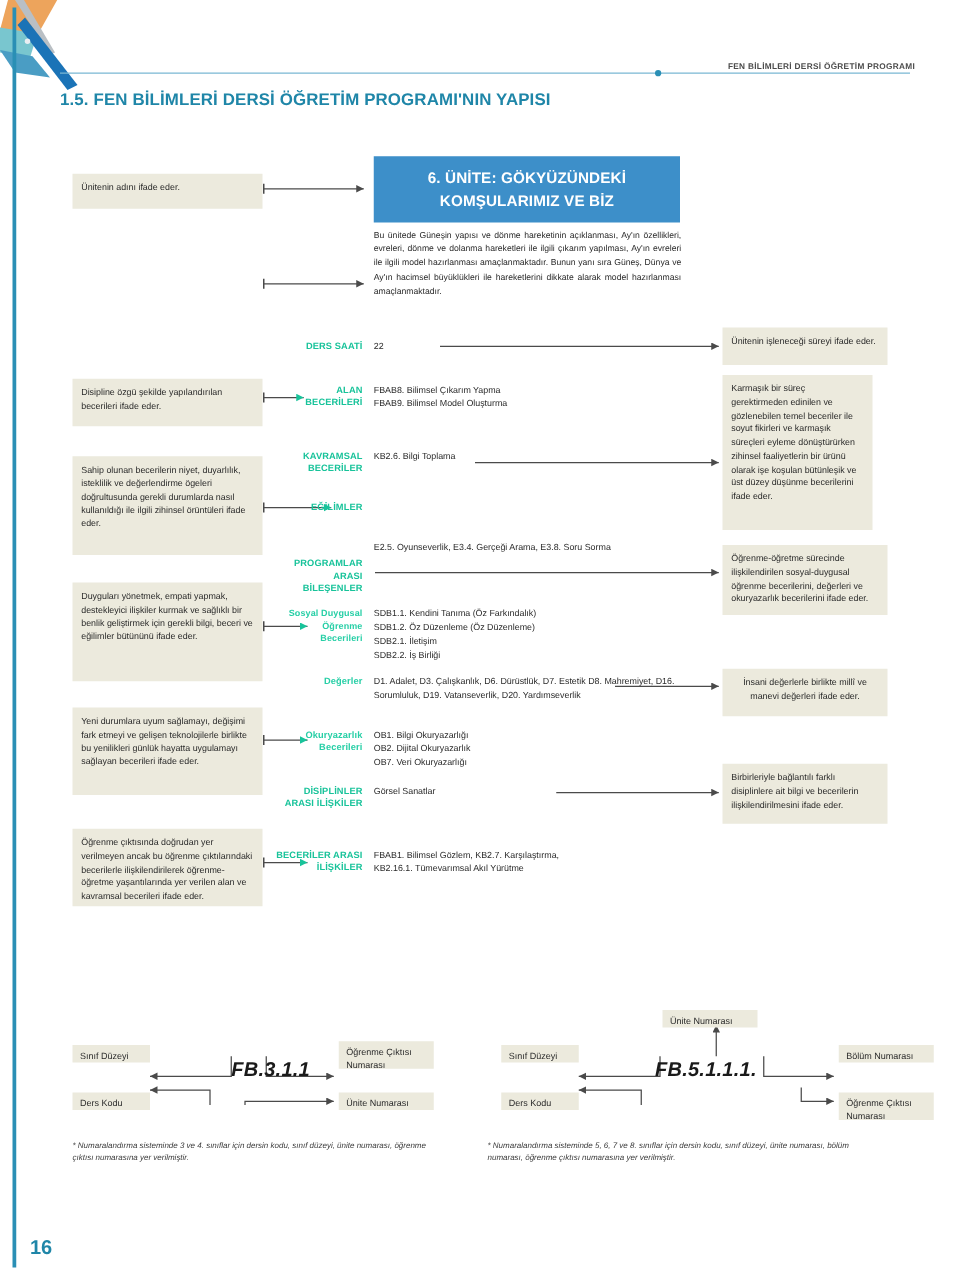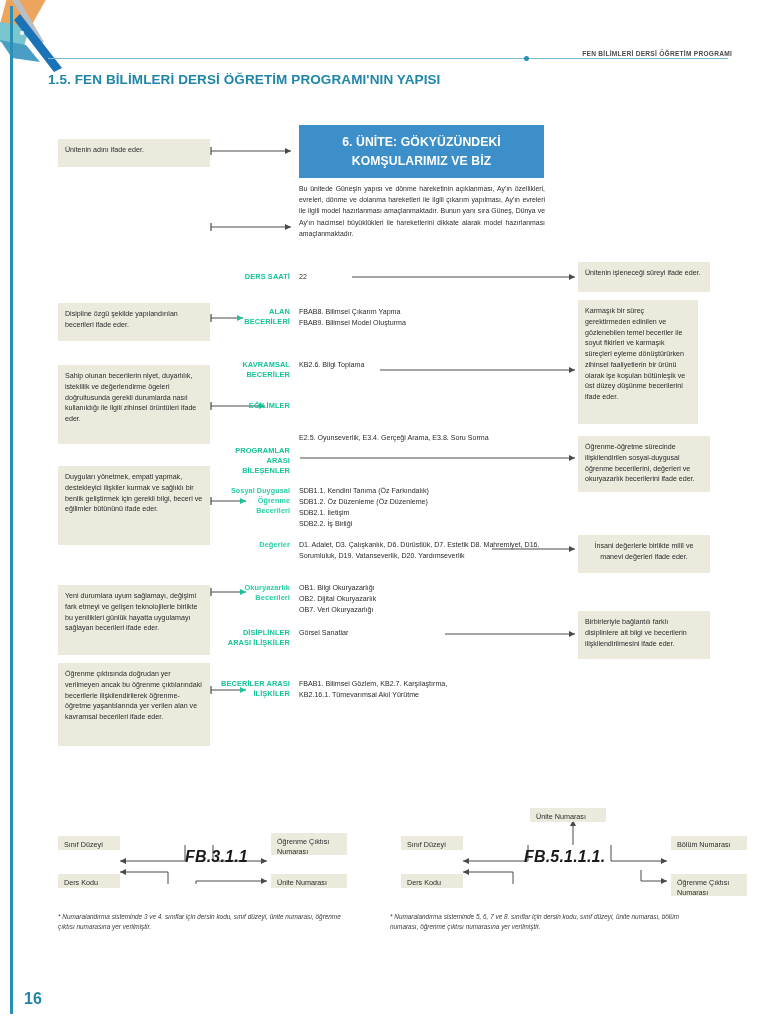--- a/index.html
+++ b/index.html
@@ -168,22 +168,22 @@
   <div class="unit-banner">
     <span>6. ÜNİTE: GÖKYÜZÜNDEKİ</span>
     <span>KOMŞULARIMIZ VE BİZ</span>
   </div>
   <div class="unit-desc">Bu ünitede Güneşin yapısı ve dönme hareketinin açıklanması, Ay'ın özellikleri, evreleri, dönme ve dolanma hareketleri ile ilgili çıkarım yapılması, Ay'ın evreleri ile ilgili model hazırlanması amaçlanmaktadır. Bunun yanı sıra Güneş, Dünya ve Ay'ın hacimsel büyüklükleri ile hareketlerini dikkate alarak model hazırlanması amaçlanmaktadır.</div>
 
   <div class="note" style="left:58px;top:139px;width:152px;height:28px;">Ünitenin adını ifade eder.</div>
   <div class="note" style="left:58px;top:303px;width:152px;height:38px;">Disipline özgü şekilde yapılandırılan becerileri ifade eder.</div>
   <div class="note" style="left:58px;top:365px;width:152px;height:79px;">Sahip olunan becerilerin niyet, duyarlılık, isteklilik ve değerlendirme ögeleri doğrultusunda gerekli durumlarda nasıl kullanıldığı ile ilgili zihinsel örüntüleri ifade eder.</div>
   <div class="note" style="left:58px;top:466px;width:152px;height:79px;">Duyguları yönetmek, empati yapmak, destekleyici ilişkiler kurmak ve sağlıklı bir benlik geliştirmek için gerekli bilgi, beceri ve eğilimler bütününü ifade eder.</div>
-  <div class="note" style="left:58px;top:566px;width:152px;height:70px;margin-top:19px;">Yeni durumlara uyum sağlamayı, değişimi fark etmeyi ve gelişen teknolojilerle birlikte bu yenilikleri günlük hayatta uygulamayı sağlayan becerileri ifade eder.</div>
-  <div class="note" style="left:58px;top:663px;width:152px;height:83px;">Öğrenme çıktısında doğrudan yer verilmeyen ancak bu öğrenme çıktılarındaki becerilerle ilişkilendirilerek öğrenme-öğretme yaşantılarında yer verilen alan ve kavramsal becerileri ifade eder.</div>
+  <div class="note" style="left:58px;top:566px;width:152px;height:70px;">Yeni durumlara uyum sağlamayı, değişimi fark etmeyi ve gelişen teknolojilerle birlikte bu yenilikleri günlük hayatta uygulamayı sağlayan becerileri ifade eder.</div>
+  <div class="note" style="left:58px;top:663px;width:152px;height:62px;">Öğrenme çıktısında doğrudan yer verilmeyen ancak bu öğrenme çıktılarındaki becerilerle ilişkilendirilerek öğrenme-öğretme yaşantılarında yer verilen alan ve kavramsal becerileri ifade eder.</div>
 
   <div class="note" style="left:578px;top:262px;width:132px;height:30px;">Ünitenin işleneceği süreyi ifade eder.</div>
   <div class="note" style="left:578px;top:300px;width:120px;height:124px;">Karmaşık bir süreç gerektirmeden edinilen ve gözlenebilen temel beceriler ile soyut fikirleri ve karmaşık süreçleri eyleme dönüştürürken zihinsel faaliyetlerin bir ürünü olarak işe koşulan bütünleşik ve üst düzey düşünme becerilerini ifade eder.</div>
   <div class="note" style="left:578px;top:436px;width:132px;height:56px;">Öğrenme-öğretme sürecinde ilişkilendirilen sosyal-duygusal öğrenme becerilerini, değerleri ve okuryazarlık becerilerini ifade eder.</div>
   <div class="note" style="left:578px;top:535px;width:132px;height:38px;text-align:center;">İnsani değerlerle birlikte millî ve manevi değerleri ifade eder.</div>
   <div class="note" style="left:578px;top:611px;width:132px;height:48px;">Birbirleriyle bağlantılı farklı disiplinlere ait bilgi ve becerilerin ilişkilendirilmesini ifade eder.</div>
 
   <div class="rlabel" style="left:180px;top:272px;width:110px;">DERS SAATİ</div>
   <div class="rval" style="left:299px;top:272px;width:60px;">22</div>
 

